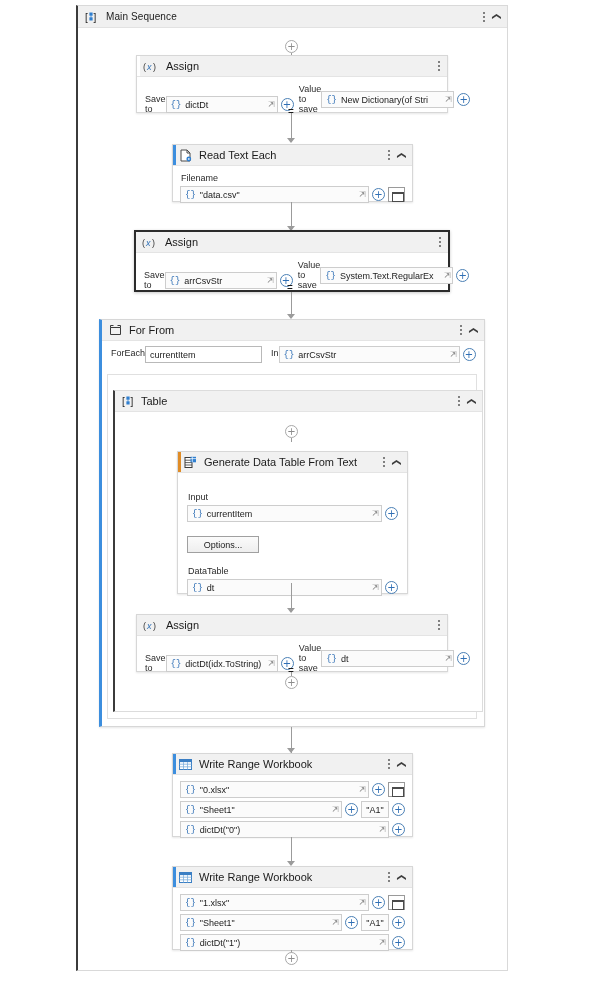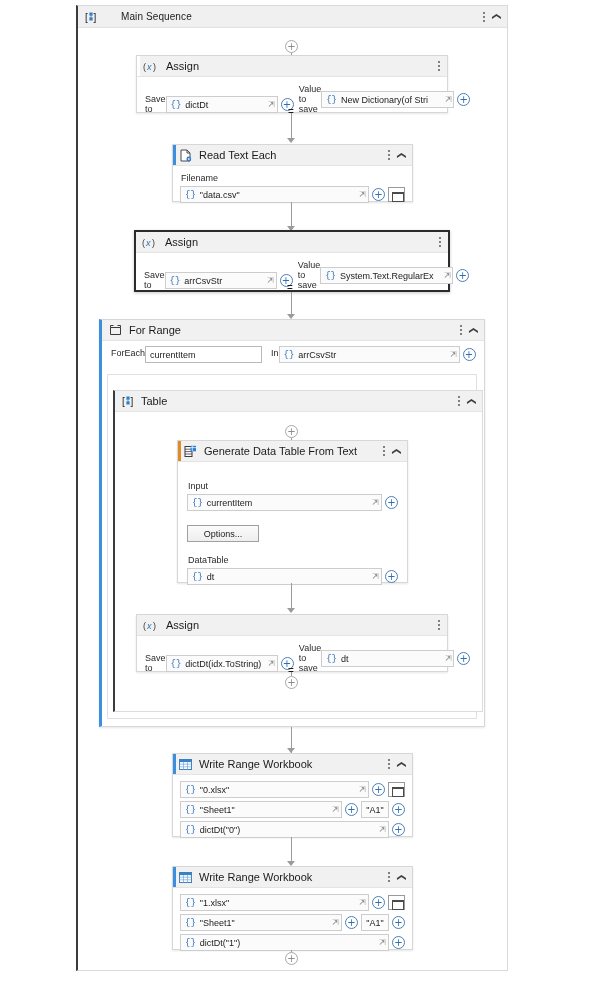--- a/index.html
+++ b/index.html
@@ -29,21 +29,21 @@
   .seq-header {
     position: relative;
     height: 22px;
     background: #f0f0f0;
     border-bottom: 1px solid #e2e2e2;
     display: flex; align-items: center;
     padding-left: 7px;
   }
   .seq-title {
     font-size: 10px; color: #1b1b1b;
-    margin-left: 24px; letter-spacing: .1px;
+    margin-left: 9px; letter-spacing: .1px;
   }
   .hdr-actions {
     position: absolute; right: 6px; top: 0; bottom: 0;
     display: flex; align-items: center; gap: 7px;
   }
 
   
   .ico { display: inline-block; line-height: 0; flex: 0 0 auto; }
   .kebab {
     width: 3px; height: 13px;
@@ -377,21 +377,21 @@
 
   <div class="foreach-box" style="left:99px; top:319px; width:386px; height:408px;">
     <div class="foreach-hdr">
       <span class="ico">
         <svg width="13" height="12" viewBox="0 0 13 12">
           <path d="M1.5 3.5 h10 v7 h-10 z" fill="none" stroke="#3b3b3b" stroke-width="1"></path>
           <path d="M1.5 3.5 v-2 h3" fill="none" stroke="#3b3b3b" stroke-width="1"></path>
           <path d="M11.5 3.5 v-2 h-3" fill="none" stroke="#3b3b3b" stroke-width="1"></path>
         </svg>
       </span>
-      <span class="card-title">For Range</span>
+      <span class="card-title">For From</span>
       <span class="hdr-actions">
         <span class="kebab">
             <i></i>
             <i></i>
             <i></i>
           </span>
         <span class="chev">❮</span>
       </span>
     </div>
     <div style="padding:5px 8px 0 8px;">
@@ -438,21 +438,21 @@
             <i></i>
           </span>
         <span class="chev">❮</span>
       </span>
     </div>
   </div>
 
   <div class="plus-node" style="left:285px; top:425px;">+</div>
   <div class="conn" style="left:291px; top:438px; height:4px;"></div>
 
-  <div class="card" style="left:177px; top:440px; width:231px; height:143px;">
+  <div class="card" style="left:177px; top:451px; width:231px; height:143px;">
     <div class="card-hdr">
       <span class="accent" style="background:#e08c26;"></span>
       <span class="ico">
         <svg width="13" height="13" viewBox="0 0 13 13">
           <rect x="1" y="1.5" width="7" height="10" fill="#ffffff" stroke="#3b3b3b" stroke-width="1"></rect>
           <path d="M1 4.2 h7 M1 6.6 h7 M1 9 h7" stroke="#3b3b3b" stroke-width=".8"></path>
           <rect x="6.5" y="0.8" width="5.5" height="5.5" fill="#2f7fd0"></rect>
           <path d="M6.5 2.6 h5.5 M8.3 0.8 v5.5" stroke="#ffffff" stroke-width=".7"></path>
         </svg>
       </span>

